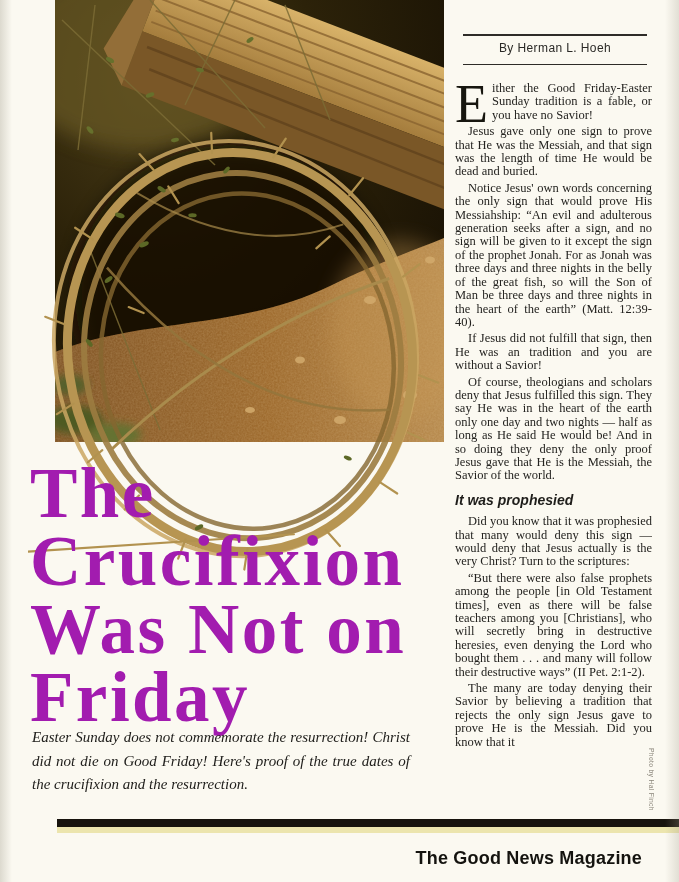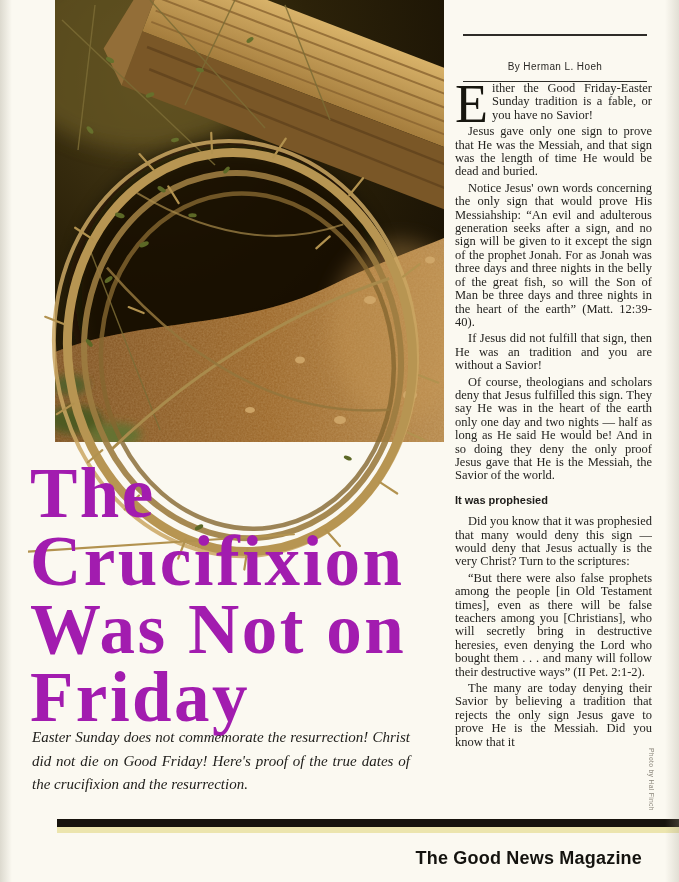--- a/index.html
+++ b/index.html
@@ -25,37 +25,37 @@
   .headline div{white-space:nowrap;}
 
   .subhead{
     position:absolute;left:32px;top:726px;width:378px;z-index:3;
     font-style:italic;font-size:15px;line-height:23.6px;text-align:justify;color:#21201d;
   }
 
   .byline-wrap{
     position:absolute;left:463px;top:34px;width:184px;z-index:3;
     border-top:2px solid #2e2c28;border-bottom:1.5px solid #2e2c28;
-    text-align:center;padding:25px 0 9px 0;
-    font-family:"Liberation Sans", sans-serif;font-size:10px;letter-spacing:.4px;color:#2a2926;
+    text-align:center;padding:5px 0 9px 0;
+    font-family:"Liberation Sans", sans-serif;font-size:12px;letter-spacing:.4px;color:#2a2926;
   }
 
   .article-col{
     position:absolute;left:455px;top:82px;width:197px;height:733px;overflow:hidden;z-index:3;
     font-size:12.5px;line-height:13.4px;text-align:justify;color:#242320;
   }
   .article-col p{margin:0 0 3px 0;}
   .article-col p.indent{text-indent:13px;font-family:Liberation Serif, serif;}
   .dropcap{
     float:left;font-size:54px;line-height:41px;padding:2px 4px 0 0;color:#17160f;
     font-family:"Liberation Serif", serif;
   }
   .col-heading{
-    font-family:"Liberation Sans", sans-serif;font-weight:bold;font-size:11px;
-    margin:11px 0 8px 0;text-align:left;color:#1e1d1a;
+    font-family:"Liberation Sans", sans-serif;font-weight:bold;font-size:14px;
+    margin:11px 0 8px 0;text-align:left;color:#1e1d1a;font-style:italic;
   }
 
   .bar-black{position:absolute;left:57px;top:819px;width:622px;height:8px;background:#17130d;z-index:4;}
   .bar-cream{position:absolute;left:57px;top:827px;width:622px;height:6px;background:#ece5ae;z-index:4;}
 
   .footer-title{
     position:absolute;right:37px;top:848px;z-index:4;
     font-family:"Liberation Sans", sans-serif;font-weight:bold;font-size:18px;
     letter-spacing:.2px;color:#14130f;
   }

